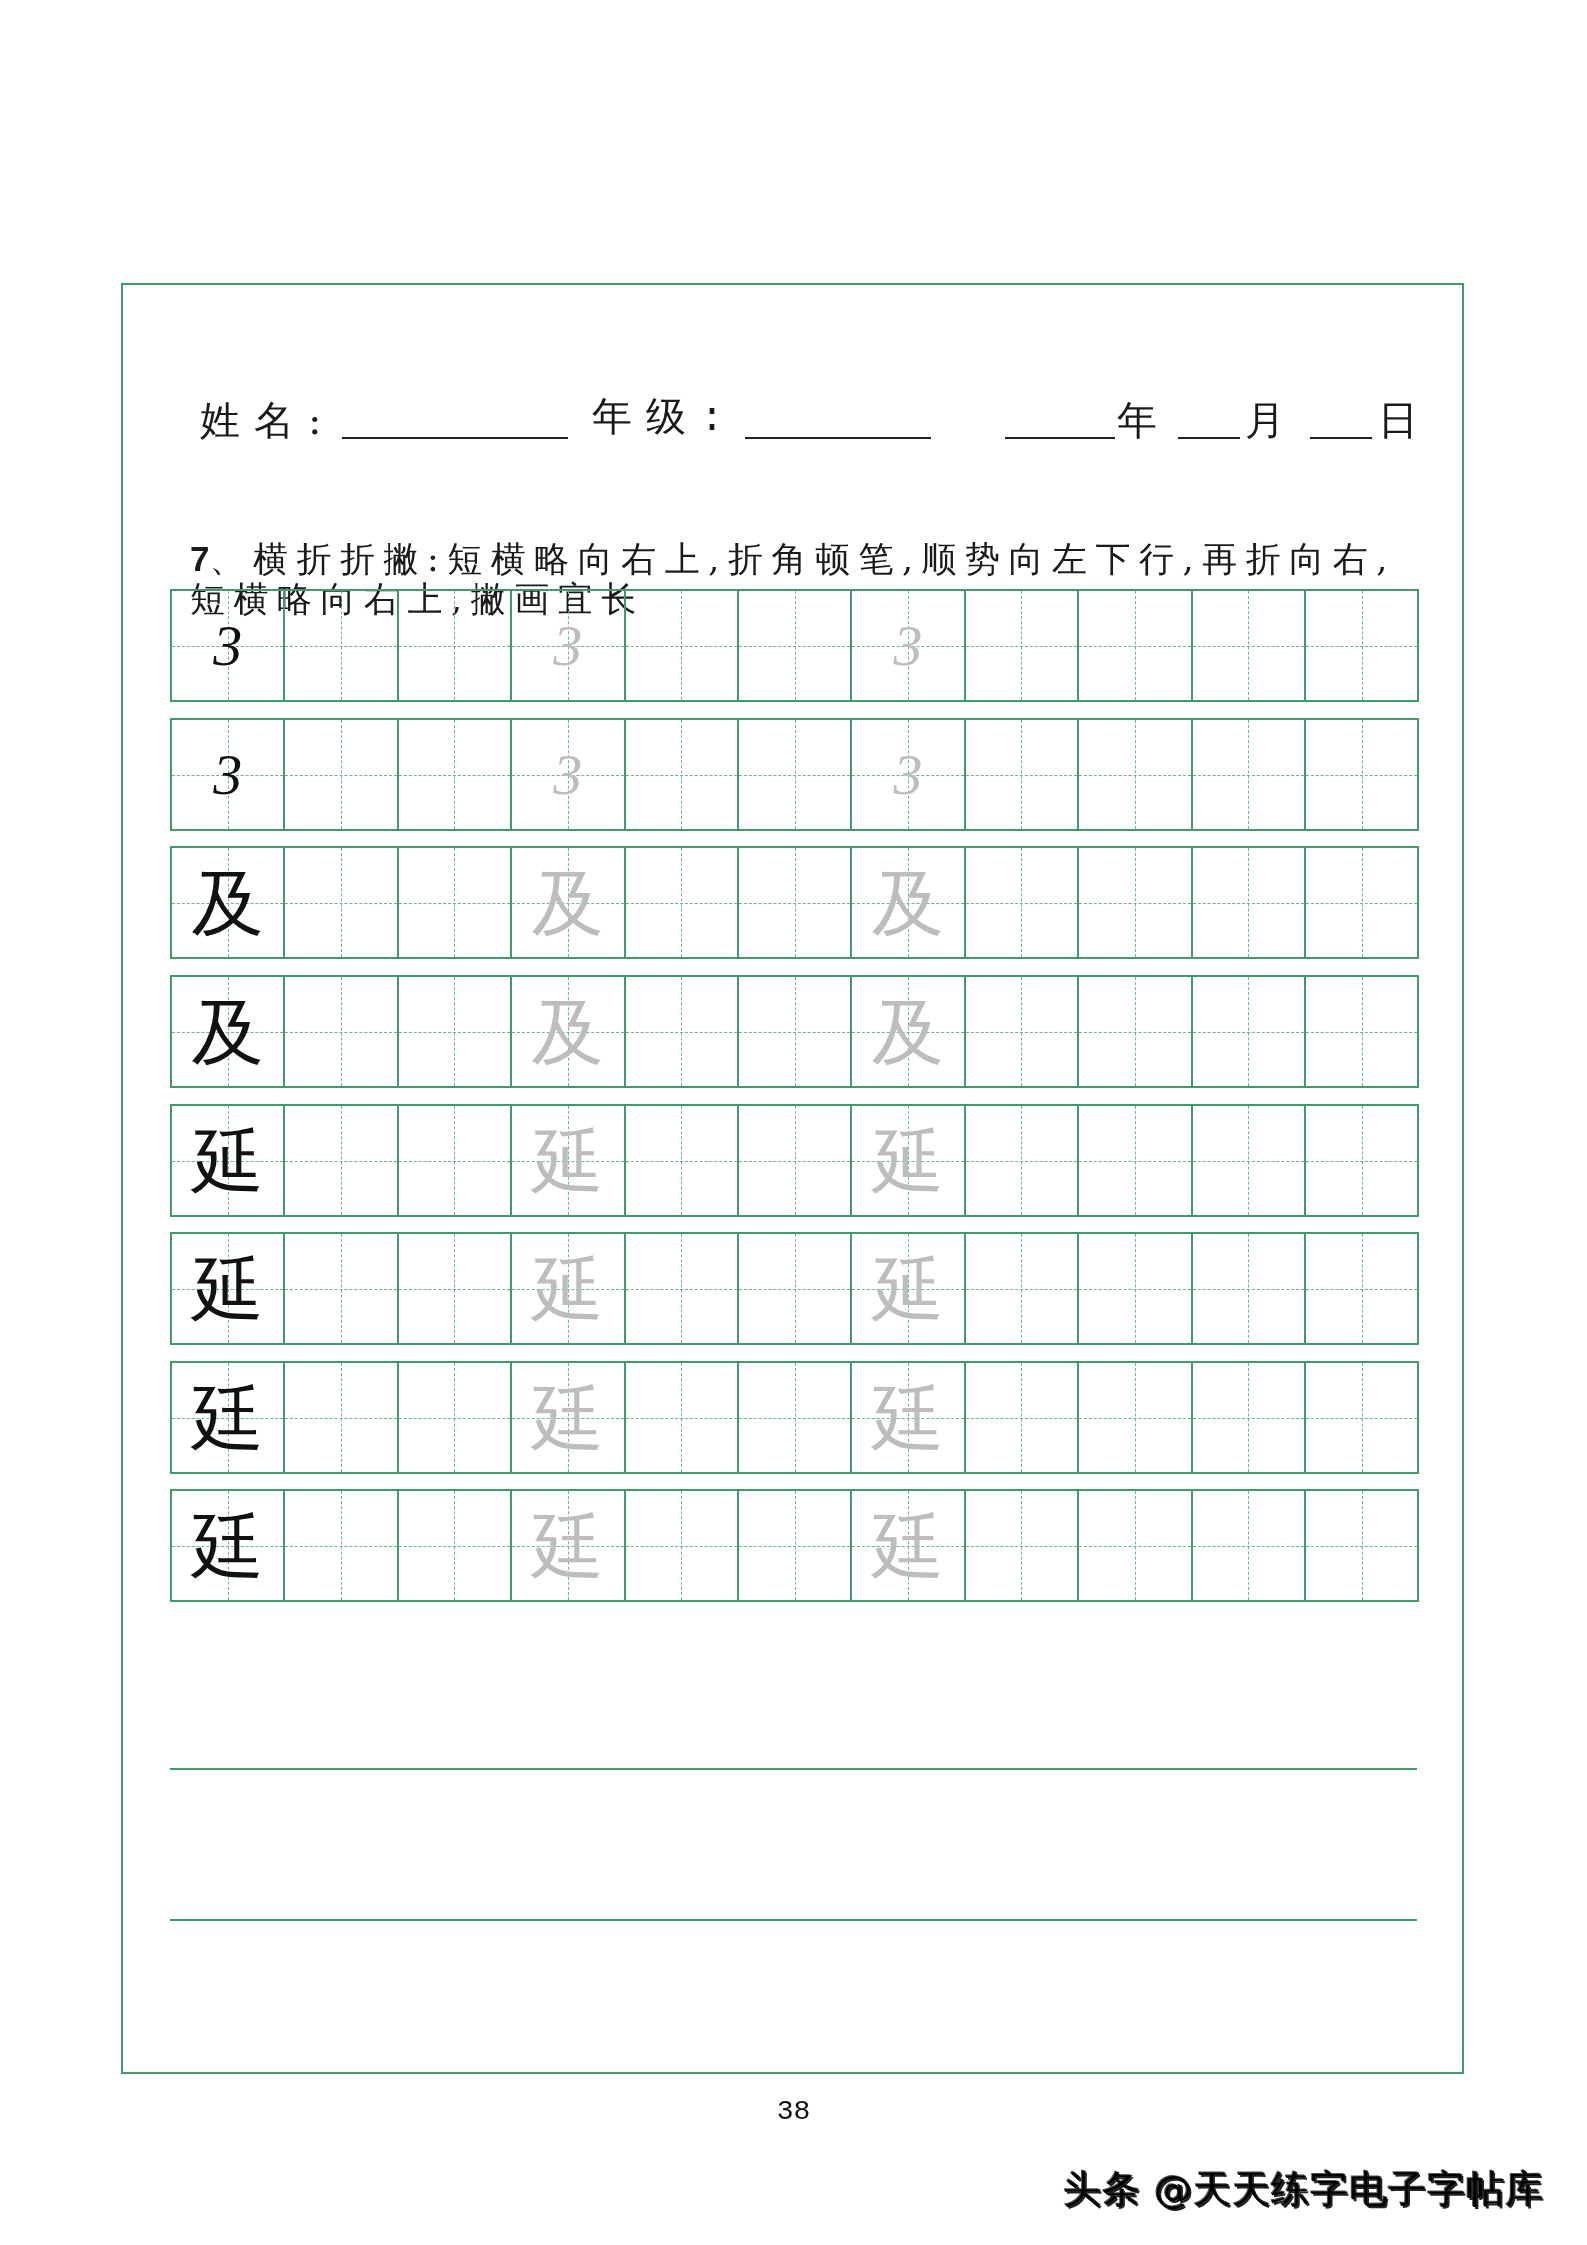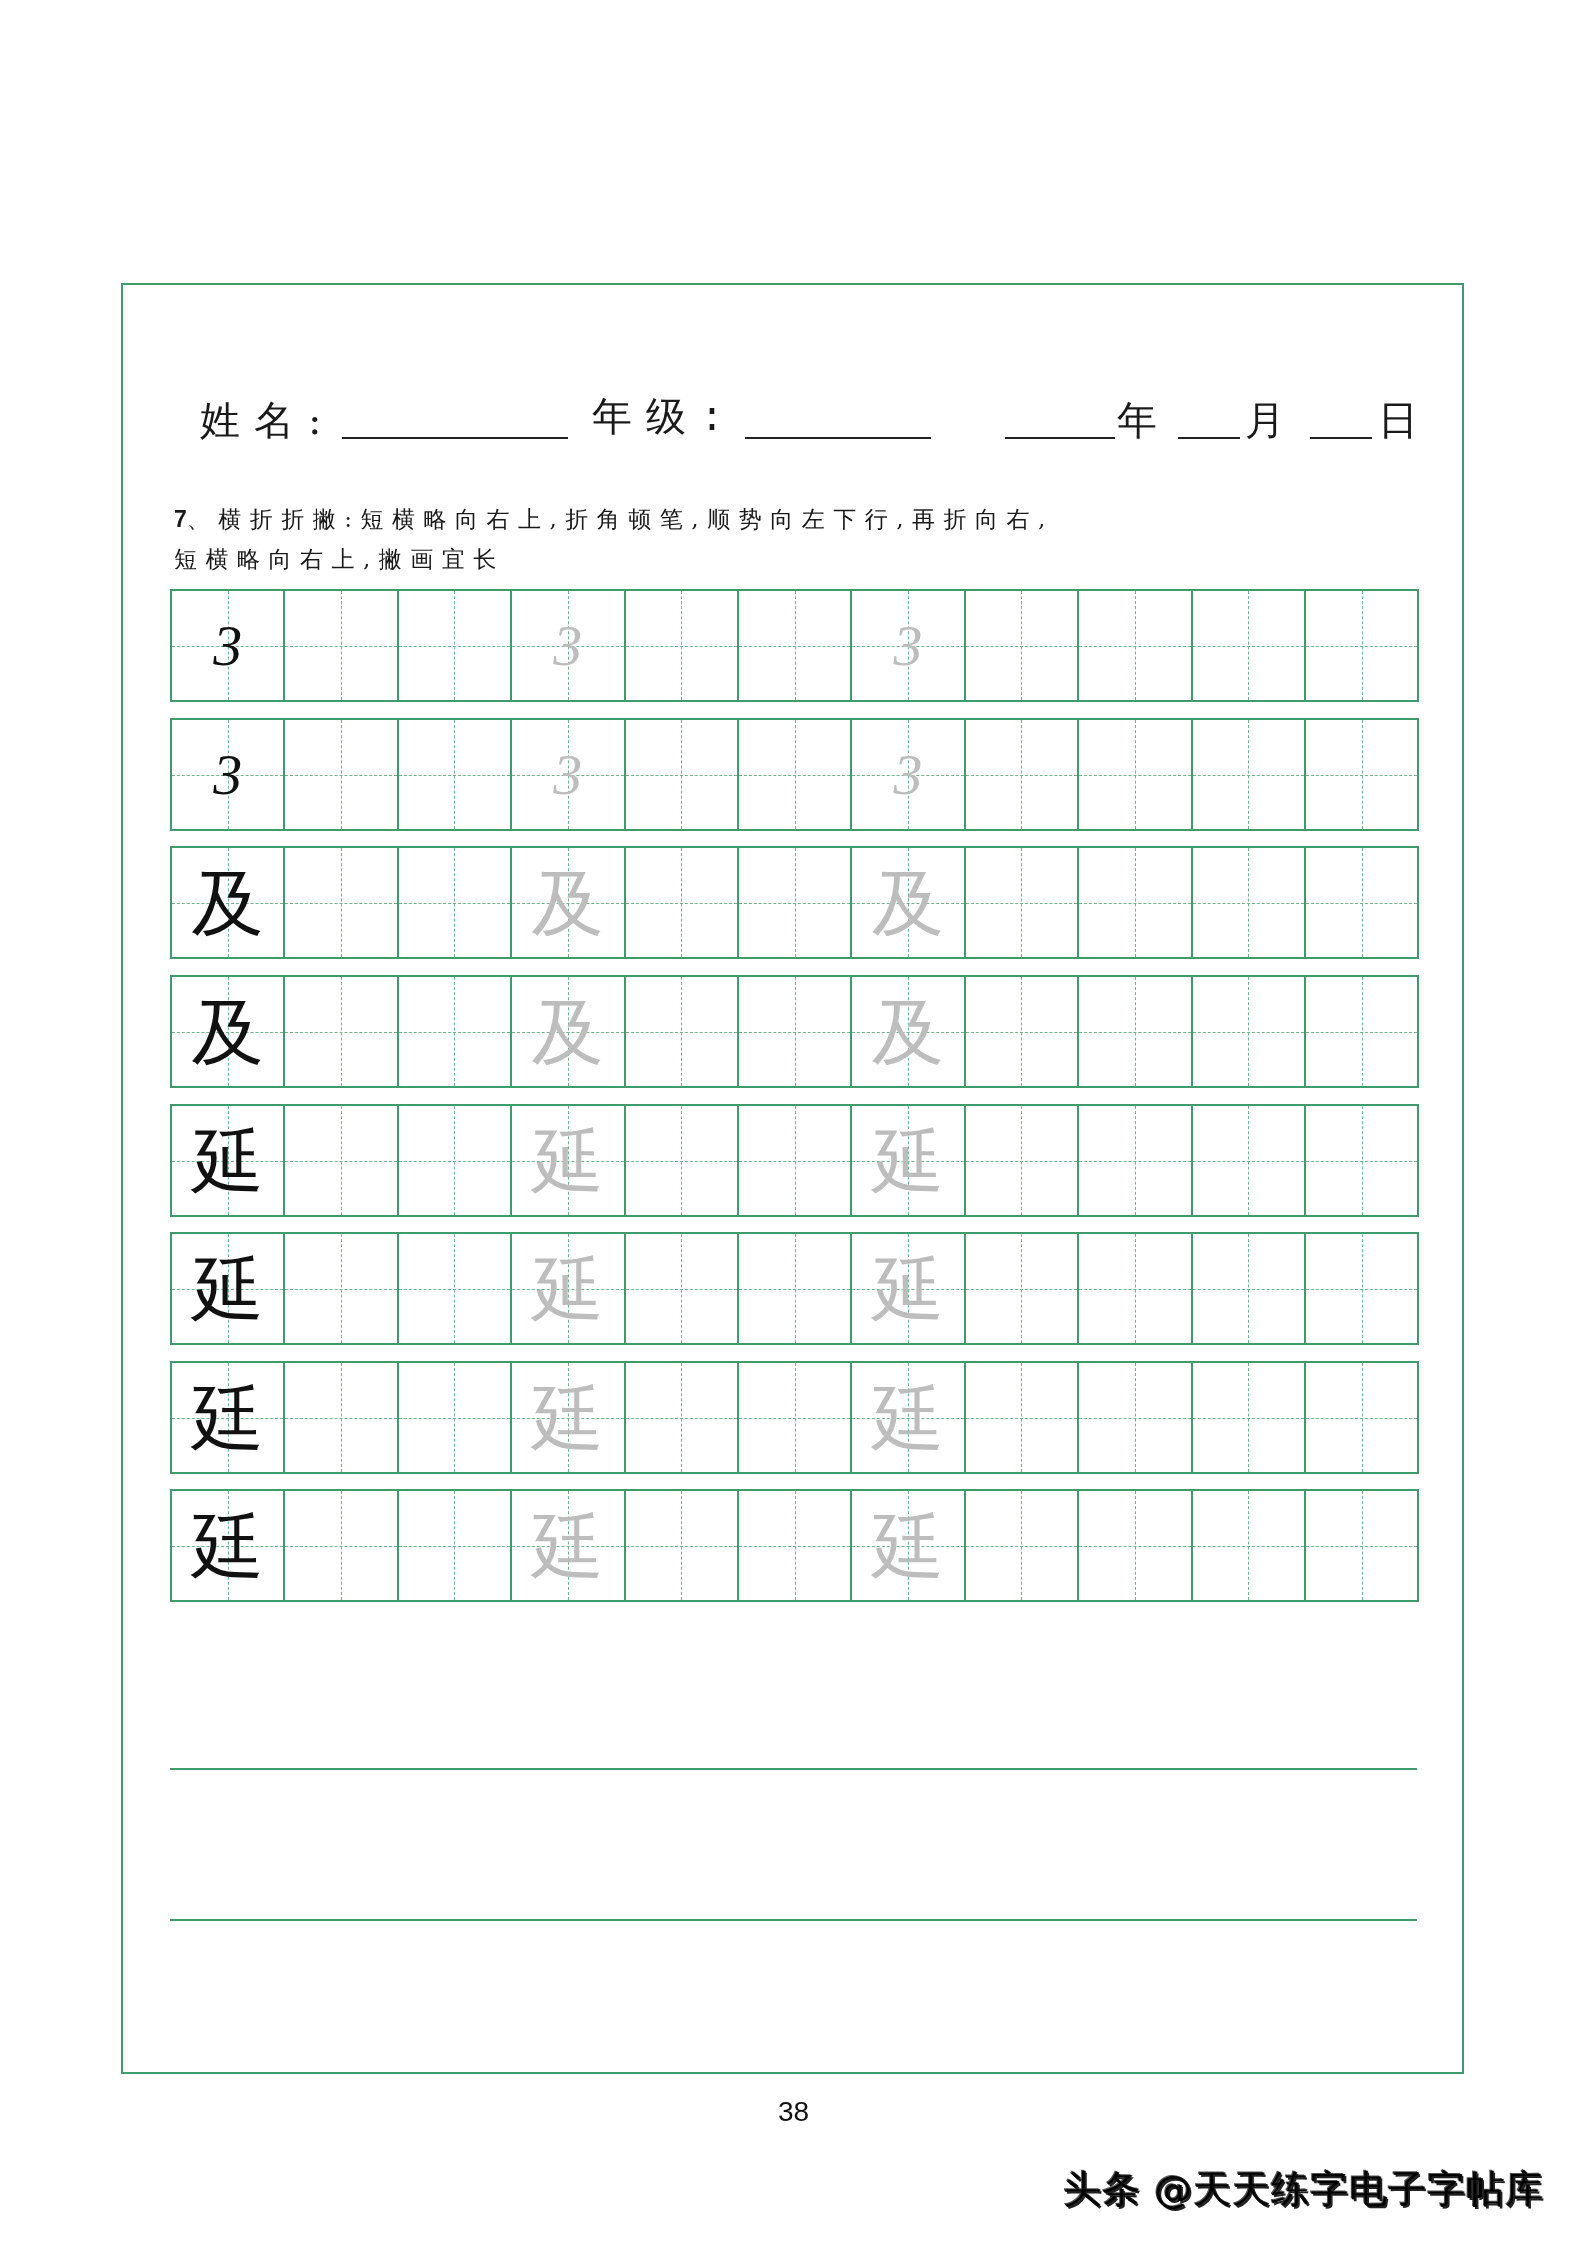--- a/index.html
+++ b/index.html
@@ -35,26 +35,27 @@
     }
     .uline {
       position: absolute;
       top: 437px;
       height: 0;
       border-top: 2px solid #222;
     }
     
     .instr {
       position: absolute;
-      left: 174px;
+      left: 190px;
       width: 1250px;
-      font-size: 23px;
+      font-size: 35px;
       line-height: 38px;
       letter-spacing: 8.5px;
       white-space: nowrap;
+      margin-top: 40px;
     }
     .instr .num {
       font-family: "Liberation Sans", sans-serif;
       font-weight: bold;
       letter-spacing: 0;
     }
     
     .grid-row {
       position: absolute;
       left: 170px;
@@ -111,21 +112,21 @@
       width: 1247px;
       height: 0;
       border-top: 2px solid #3f9b6b;
     }
     .page-num {
       position: absolute;
       top: 2096px;
       left: 0;
       width: 1587px;
       text-align: center;
-      font-family: Liberation Sans, sans-serif;
+      font-family: Liberation Mono, monospace;
       font-size: 28px;
       color: #111;
     }
     .watermark {
       position: absolute;
       left: 1063px;
       top: 2166px;
       font-family: "DejaVu Sans", "Liberation Sans", sans-serif;
       font-size: 38px;
       line-height: 46px;

